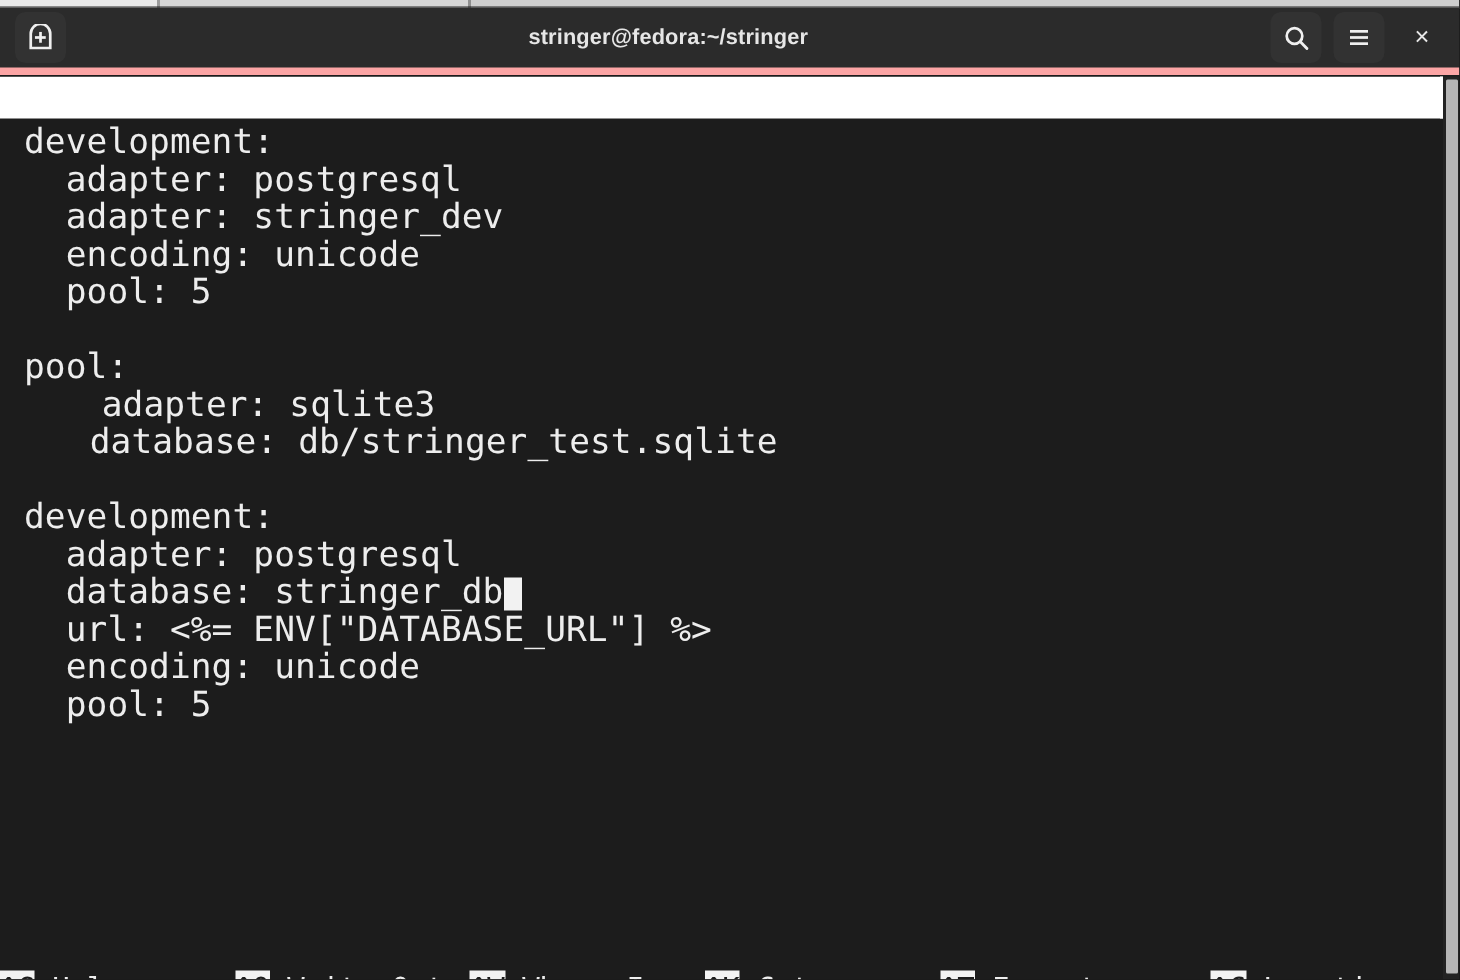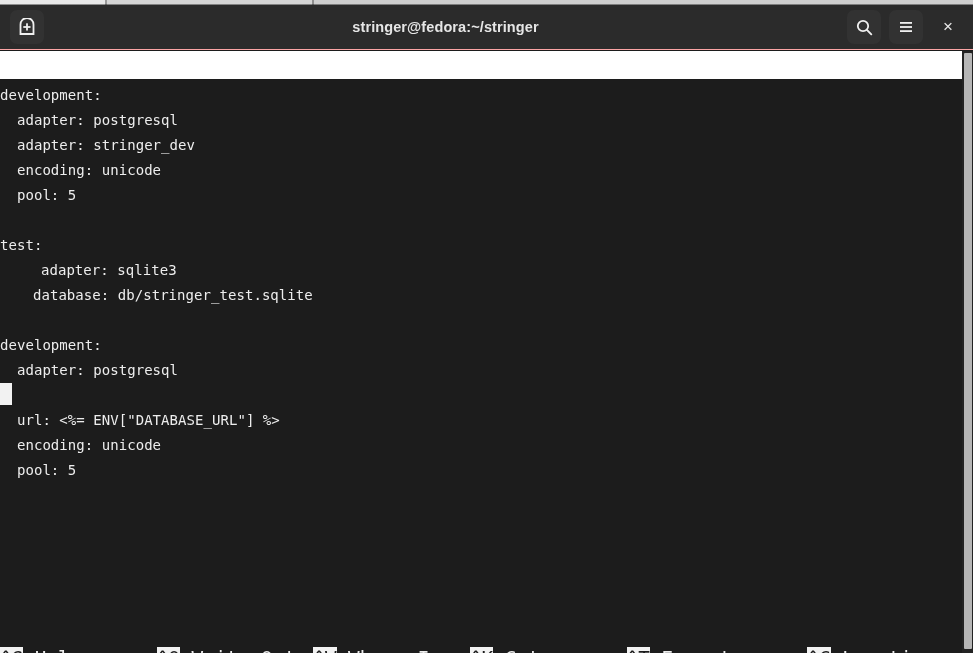--- a/index.html
+++ b/index.html
@@ -34,21 +34,21 @@
     width: 973px; height: 4px;
     background: linear-gradient(to bottom, rgba(0,0,0,0.45), rgba(0,0,0,0));
   }
 
   
   .titlebar {
     position: absolute;
     left: 0; top: 5px;
     width: 973px; height: 45px;
     background: #2b2b2b;
-    border-bottom: 1px solid #fca5a5;
+    border-bottom: 5px solid #fca5a5;
     display: flex;
     align-items: center;
     box-sizing: border-box;
   }
   .tb-btn {
     width: 34px; height: 34px;
     border-radius: 7px;
     background: #323232;
     display: flex;
     align-items: center;
@@ -88,26 +88,26 @@
   
   .term {
     position: absolute;
     left: 0; top: 51px;
     width: 973px; height: 602px;
     background: #1c1c1c;
     overflow: hidden;
   }
   .row {
     position: absolute;
-    left: 0;
+    left: 16px;
     width: 812px;
     height: 25px;
     line-height: 25px;
     font-family: "DejaVu Sans Mono", monospace;
-    font-size: 14px;
+    font-size: 23px;
     letter-spacing: 0.05px;
     color: #ededed;
     white-space: pre;
   }
   .nano-head {
     position: absolute;
     left: 0; top: 0;
     width: 962px; height: 28px;
     line-height: 28px;
     background: #ffffff;
@@ -219,27 +219,27 @@
       
     </div>
 
     <div id="text-area">
         <div class="row" style="top: 32px;"><span>development:</span></div>
         <div class="row" style="top: 57px;"><span>  adapter: postgresql</span></div>
         <div class="row" style="top: 82px;"><span>  adapter: stringer_dev</span></div>
         <div class="row" style="top: 107px;"><span>  encoding: unicode</span></div>
         <div class="row" style="top: 132px;"><span>  pool: 5</span></div>
         <div class="row" style="top: 157px;"><span></span></div>
-        <div class="row" style="top: 182px;"><span>test:</span></div>
+        <div class="row" style="top: 182px;"><span>pool:</span></div>
         <div class="row" style="top: 207px; padding-left: 24px;"><span>  adapter: sqlite3</span></div>
         <div class="row" style="top: 232px; padding-left: 16px;"><span>  database: db/stringer_test.sqlite</span></div>
         <div class="row" style="top: 257px;"><span></span></div>
         <div class="row" style="top: 282px;"><span>development:</span></div>
         <div class="row" style="top: 307px;"><span>  adapter: postgresql</span></div>
-        <div class="row" style="top: 332px;"><span class="cursor-block"></span></div>
+        <div class="row" style="top: 332px;"><span>  database: stringer_db</span><span class="cursor-block"></span></div>
         <div class="row" style="top: 357px;"><span>  url: &lt;%= ENV["DATABASE_URL"] %&gt;</span></div>
         <div class="row" style="top: 382px;"><span>  encoding: unicode</span></div>
         <div class="row" style="top: 407px;"><span>  pool: 5</span></div>
       </div>
 
     <div id="shortcut-area">
         <div class="shortcuts" style="top: 595px;"><div class="sc" style="left: 0px;"><span class="key">^G</span><span class="lbl"> Help</span></div><div class="sc" style="left: 156.65px;"><span class="key">^O</span><span class="lbl"> Write Out</span></div><div class="sc" style="left: 313.3px;"><span class="key">^W</span><span class="lbl"> Where Is</span></div><div class="sc" style="left: 469.95px;"><span class="key">^K</span><span class="lbl"> Cut</span></div><div class="sc" style="left: 626.6px;"><span class="key">^T</span><span class="lbl"> Execute</span></div><div class="sc" style="left: 807.35px;"><span class="key">^C</span><span class="lbl"> Location</span></div></div>
       </div>
   </div>
 

